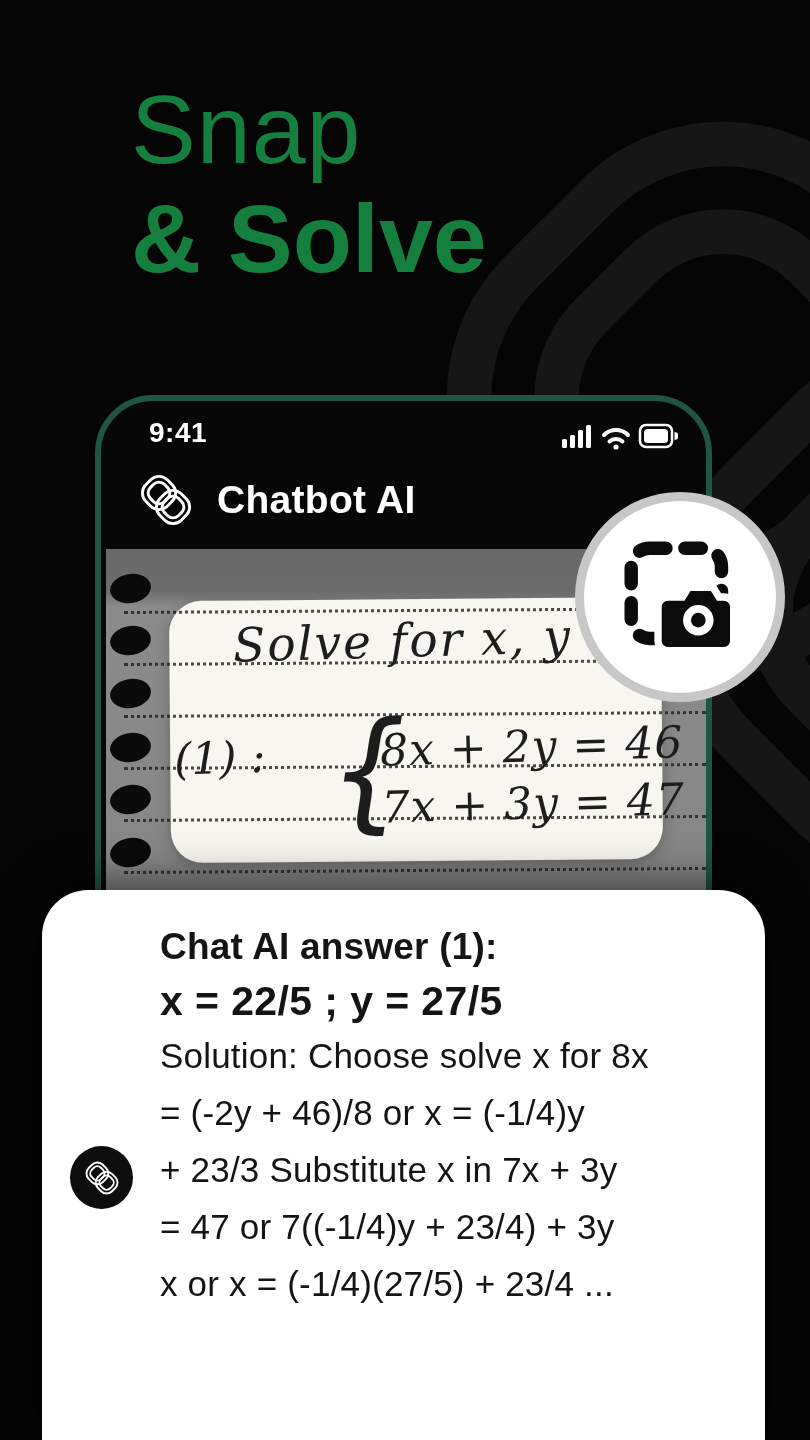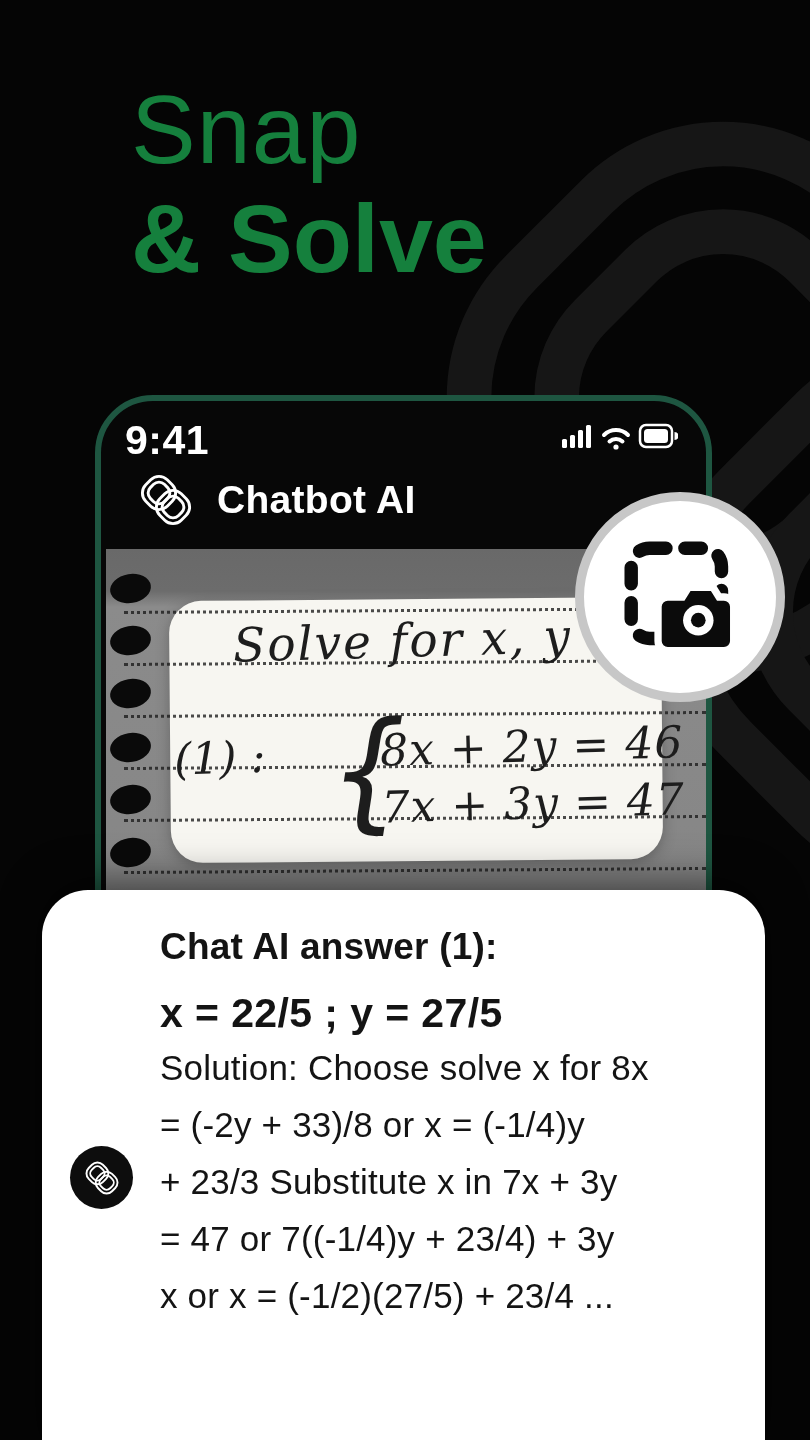--- a/index.html
+++ b/index.html
@@ -13,21 +13,21 @@
   
   .hero{position:absolute;left:103px;top:76px;z-index:2;color:#15803d;line-height:1.12;margin-left:28px;}
   .hero .l1{font-size:97px;font-weight:300;letter-spacing:1px;}
   .hero .l2{font-size:97px;font-weight:800;letter-spacing:0;}
   
   .phone{
     position:absolute;left:95px;top:395px;width:617px;height:705px;box-sizing:border-box;
     border:6px solid #1E5641;border-radius:58px 58px 0 0;background:#070707;overflow:hidden;z-index:3;
   }
   .statusbar{position:absolute;left:0;top:0;width:100%;height:60px;}
-  .time{position:absolute;left:24px;top:16px;color:#fff;font-size:41px;font-weight:700;letter-spacing:.5px;}
+  .time{position:absolute;left:48px;top:16px;color:#fff;font-size:28px;font-weight:700;letter-spacing:.5px;}
   .sticons{position:absolute;right:28px;top:18px;width:118px;height:34px;}
   .appheader{position:absolute;left:30px;top:64px;display:flex;align-items:center;gap:16px;}
   .applogo{width:70px;height:70px;color:#fff;}
   .apptitle{color:#fff;font-size:39px;font-weight:700;letter-spacing:.3px;}
   
   .photo{
     position:absolute;left:5px;right:0;top:148px;bottom:0;overflow:hidden;
     background:linear-gradient(to bottom,#696969 0,#6c6c6c 42px,#8b8b8b 58px,#828282 100%);
   }
   .spiral{position:absolute;left:4px;width:41px;height:29px;border-radius:50%;background:#0a0a0a;transform:rotate(-9deg);}
@@ -54,21 +54,21 @@
     display:flex;align-items:center;justify-content:center;cursor:pointer;
   }
   .snapbtn svg{width:122px;height:122px;}
   
   .card{
     position:absolute;left:42px;top:890px;width:723px;height:570px;box-sizing:border-box;
     background:#fff;border-radius:46px 46px 0 0;z-index:7;
     box-shadow:0 -8px 40px rgba(0,0,0,.55);
     padding:36px 18px 0 118px;color:#141414;
   }
-  .card .hdr{font-size:37px;font-weight:700;margin-bottom:22px;letter-spacing:.2px;}
+  .card .hdr{font-size:37px;font-weight:700;margin-bottom:10px;letter-spacing:.2px;}
   .card .result{font-size:41px;font-weight:800;margin-bottom:2px;letter-spacing:.4px;}
   .sol{font-size:35px;font-weight:400;line-height:57px;white-space:nowrap;letter-spacing:.2px;}
   .avatar{
     position:absolute;left:28px;top:256px;width:63px;height:63px;border-radius:50%;
     background:#0d0d0d;display:flex;align-items:center;justify-content:center;
   }
   .avatar svg{width:46px;height:46px;color:#fff;}
 </style>
 </head>
 <body>
@@ -159,22 +159,22 @@
     <path d="M40 50 h12 l5 -8 h20 l5 8 h4 a8 8 0 0 1 8 8 v28 a8 8 0 0 1 -8 8 H40 a8 8 0 0 1 -8 -8 V58 a8 8 0 0 1 8 -8 z" fill="#0b0b0b" stroke="#fff" stroke-width="6"></path>
     <circle cx="65" cy="69" r="12.5" fill="#fff"></circle>
     <circle cx="65" cy="69" r="6" fill="#0b0b0b"></circle>
   </svg>
 </div>
 
 <div class="card">
   <div class="hdr">Chat AI answer (1):</div>
   <div class="result">x = 22/5 ; y = 27/5</div>
   <div class="sol">Solution: Choose solve x for 8x</div>
-  <div class="sol">= (-2y + 33)/8 or x =  (-1/4)y</div>
+  <div class="sol">= (-2y + 46)/8 or x =  (-1/4)y</div>
   <div class="sol">+ 23/3 Substitute x in 7x + 3y</div>
   <div class="sol">= 47 or 7((-1/4)y + 23/4) + 3y</div>
-  <div class="sol">x or x = (-1/2)(27/5) + 23/4 ...</div>
+  <div class="sol">x or x = (-1/4)(27/5) + 23/4 ...</div>
   <div class="avatar">
     <svg viewBox="0 0 120 120">
         <use href="#knot"></use>
       </svg>
   </div>
 </div>
 
 </body></html>

